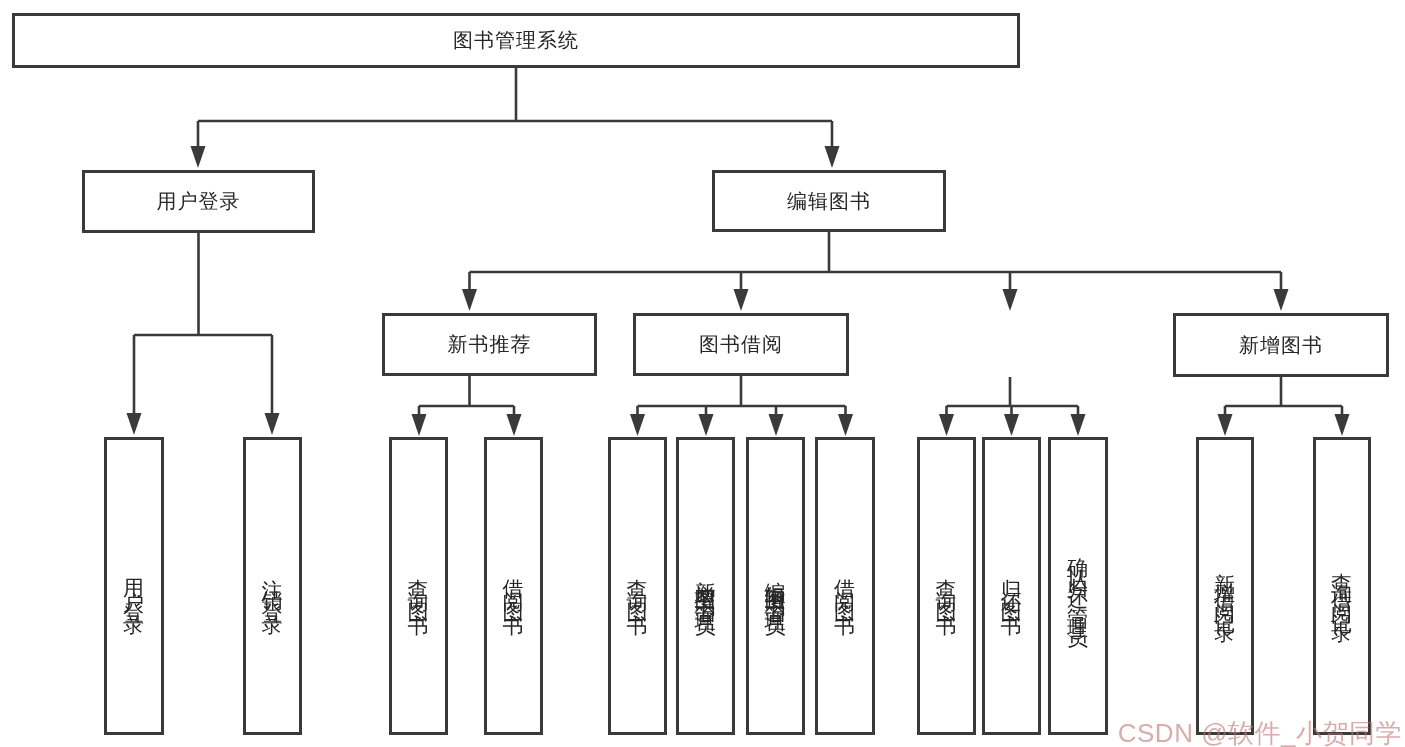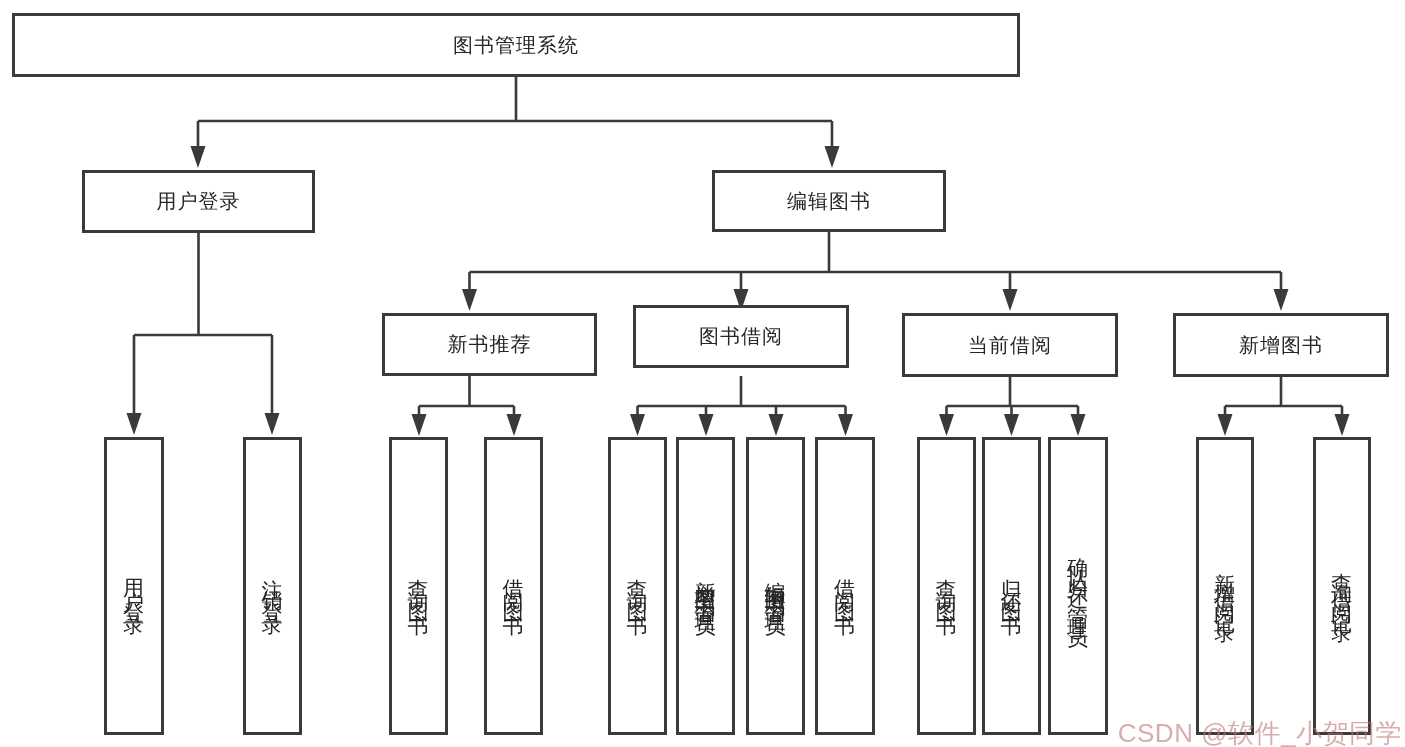--- a/index.html
+++ b/index.html
@@ -79,28 +79,27 @@
       <polygon points="776,436 768.5,414 783.5,414"></polygon>
       <polygon points="845.5,436 838,414 853,414"></polygon>
       <polygon points="946.5,436 939,414 954,414"></polygon>
       <polygon points="1011.5,436 1004,414 1019,414"></polygon>
       <polygon points="1078,436 1070.5,414 1085.5,414"></polygon>
       <polygon points="1225,436 1217.5,414 1232.5,414"></polygon>
       <polygon points="1342,436 1334.5,414 1349.5,414"></polygon>
     </g>
   </svg>
 
-  <div class="box h" style="left:12px;top:13px;width:1008px;height:64px;">图书管理系统</div>
+  <div class="box h" style="left:12px;top:13px;width:1008px;height:55px;">图书管理系统</div>
 
   <div class="box h" style="left:82px;top:170px;width:233px;height:63px;">用户登录</div>
   <div class="box h" style="left:712px;top:170px;width:234px;height:62px;">编辑图书</div>
 
   <div class="box h" style="left:362px;top:313px;width:215px;height:63px;margin-left:20px;">新书推荐</div>
-  <div class="box h" style="left:633px;top:305px;width:216px;height:63px;">图书借阅</div>
-  <div class="box h" style="left:902px;top:313px;width:216px;height:64px;">当前借阅</div>
+  <div class="box h" style="left:633px;top:313px;width:216px;height:63px;">图书借阅</div>
   <div class="box h" style="left:1173px;top:313px;width:216px;height:64px;">新增图书</div>
 
   <div class="box v ls12" style="left:104px;top:437px;width:60px;height:298px;">用户登录</div>
   <div class="box v ls12" style="left:243px;top:437px;width:59px;height:298px;">注销登录</div>
 
   <div class="box v ls12" style="left:389px;top:437px;width:59px;height:298px;">查询图书</div>
   <div class="box v ls12" style="left:484px;top:437px;width:59px;height:298px;">借阅图书</div>
 
   <div class="box v ls12" style="left:608px;top:437px;width:59px;height:298px;">查询图书</div>
   <div class="box v ls5" style="left:676px;top:437px;width:59px;height:298px;">新增图书（管理员）</div>

